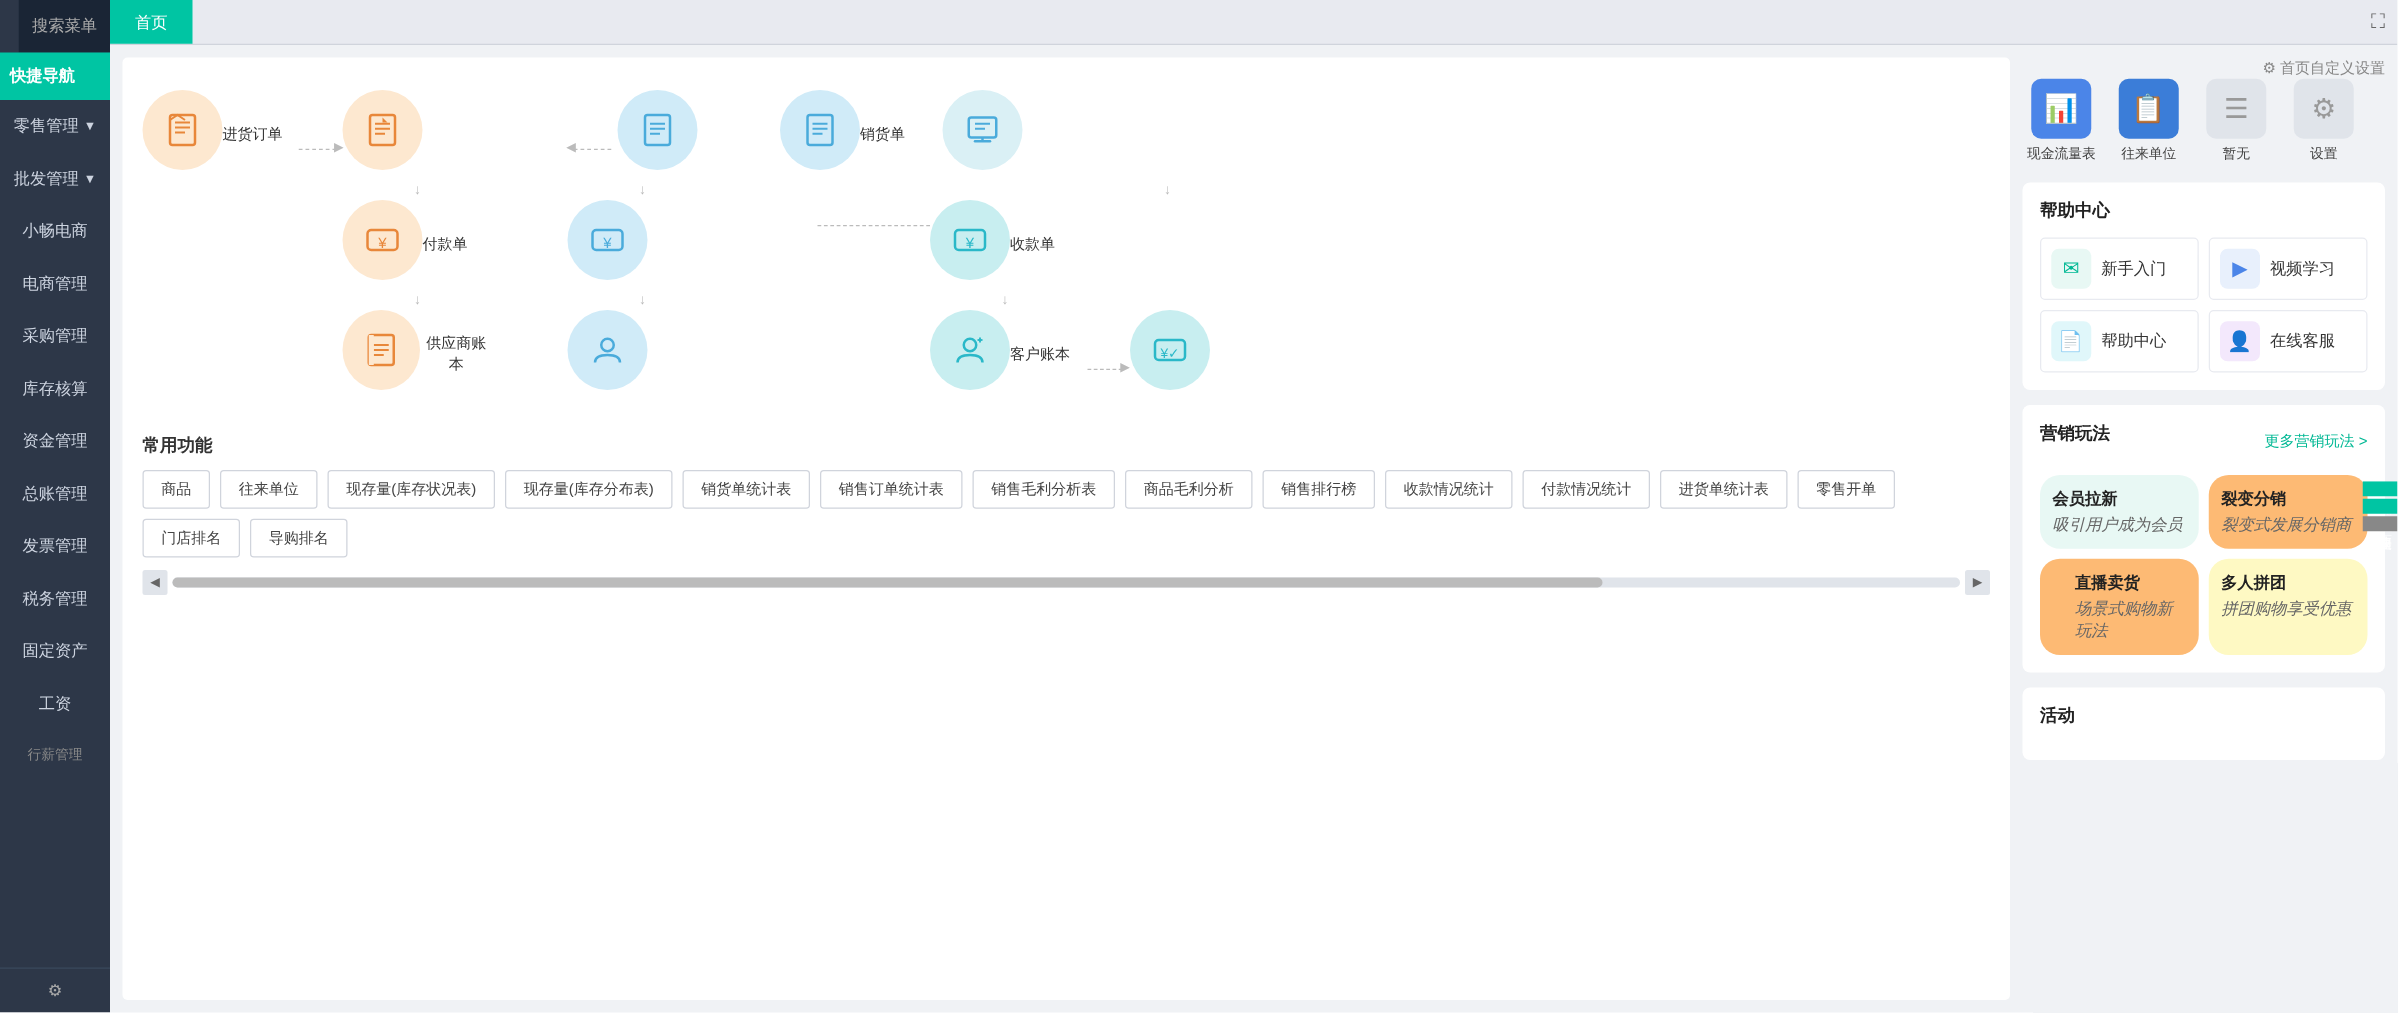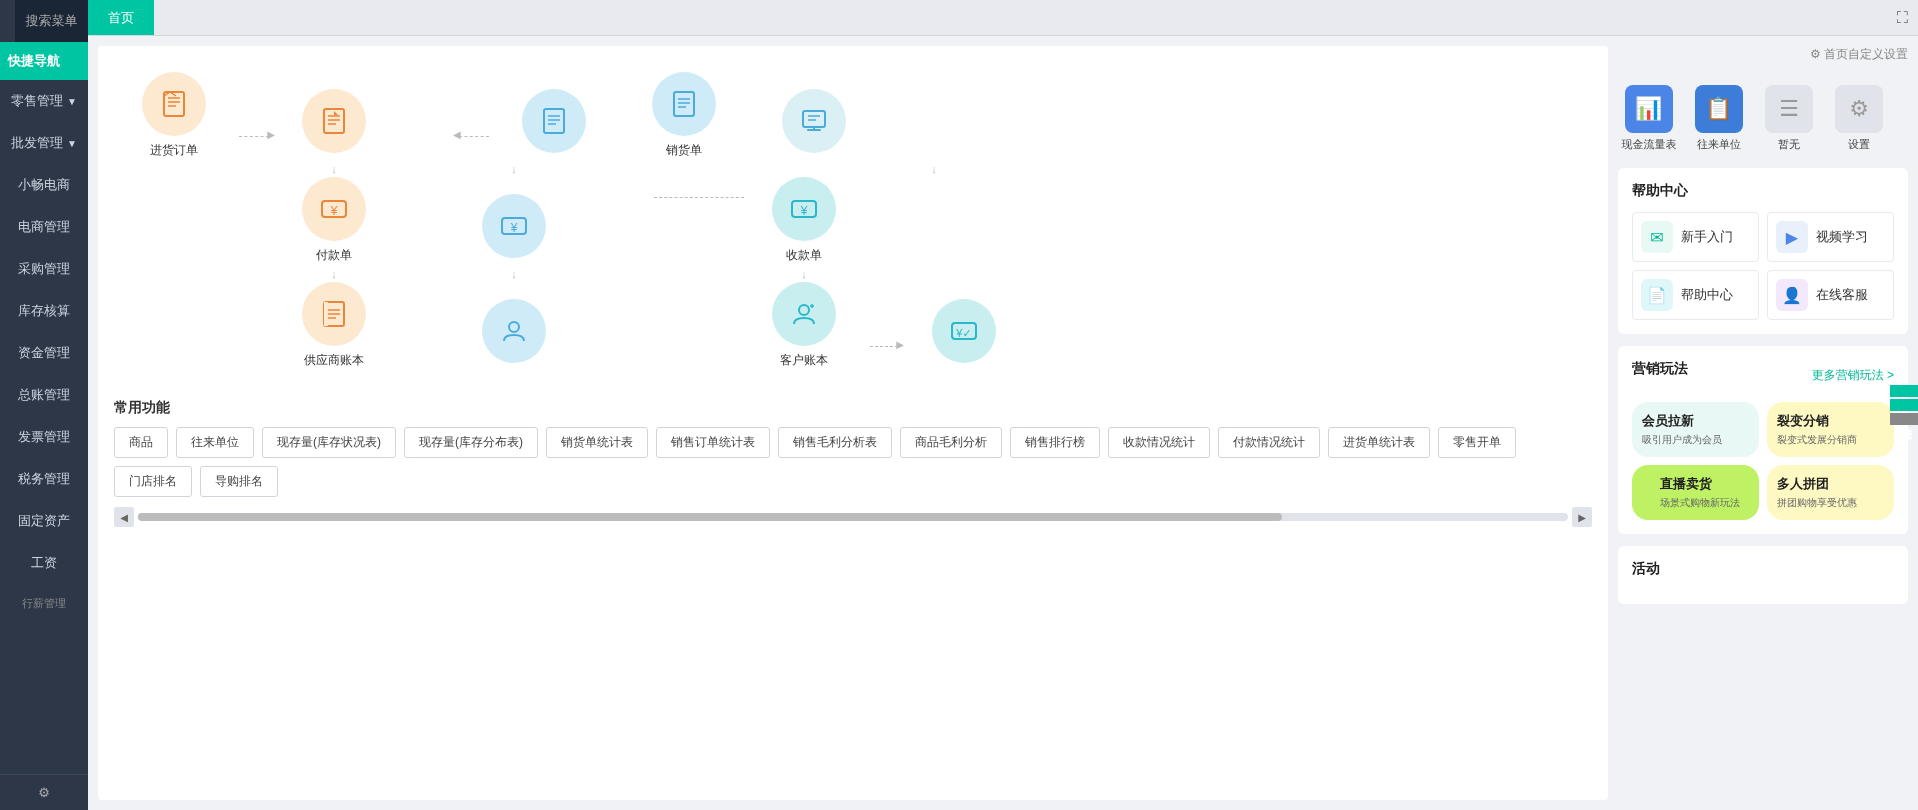--- a/index.html
+++ b/index.html
@@ -102,21 +102,21 @@
       background: white;
       margin: 10px 0 10px 10px;
       border-radius: 4px;
       overflow-y: auto;
       overflow-x: hidden;
       padding: 16px;
     }
 
     .flow-node {
       display: flex;
-      flex-direction: column;
+      flex-direction: row;
       align-items: center;
       width: 120px;
       flex-shrink: 0;
     }
 
     .flow-circle {
       width: 64px;
       height: 64px;
       border-radius: 50%;
       display: flex;
@@ -201,21 +201,21 @@
       flex-shrink: 0;
       padding: 10px;
       overflow-y: auto;
     }
 
     
     .quick-icons-header {
       display: flex;
       justify-content: flex-end;
       align-items: center;
-      margin-bottom: 22px;
+      margin-bottom: 0;
       color: #888;
       font-size: 12px;
       gap: 4px;
       cursor: pointer;
     }
 
     .quick-icons-row {
       display: flex;
       gap: 8px;
       margin-bottom: 16px;
@@ -313,26 +313,26 @@
       grid-template-columns: 1fr 1fr;
       gap: 8px;
     }
 
     .marketing-item {
       padding: 10px;
       border-radius: 16px;
       cursor: pointer;
     }
     .marketing-item.green-light { background: #e8f8f4; }
-    .marketing-item.blue-light { background: #fef9c3; }
-    .marketing-item.orange-light { background: #bef264; padding-left: 28px; }
+    .marketing-item.blue-light { background: #fdba74; }
+    .marketing-item.orange-light { background: #fdba74; padding-left: 28px; }
     .marketing-item.purple-light { background: #fef9c3; }
 
     .marketing-item-title { font-size: 13px; font-weight: bold; color: #222; margin-bottom: 3px; }
-    .marketing-item-desc { font-size: 10px; color: #666; }
+    .marketing-item-desc { font-size: 13px; color: #666; font-style: italic; }
 
     
     .float-buttons {
       position: fixed;
       right: 0;
       top: 50%;
       transform: translateY(-50%);
       display: flex;
       flex-direction: column;
       gap: 2px;

